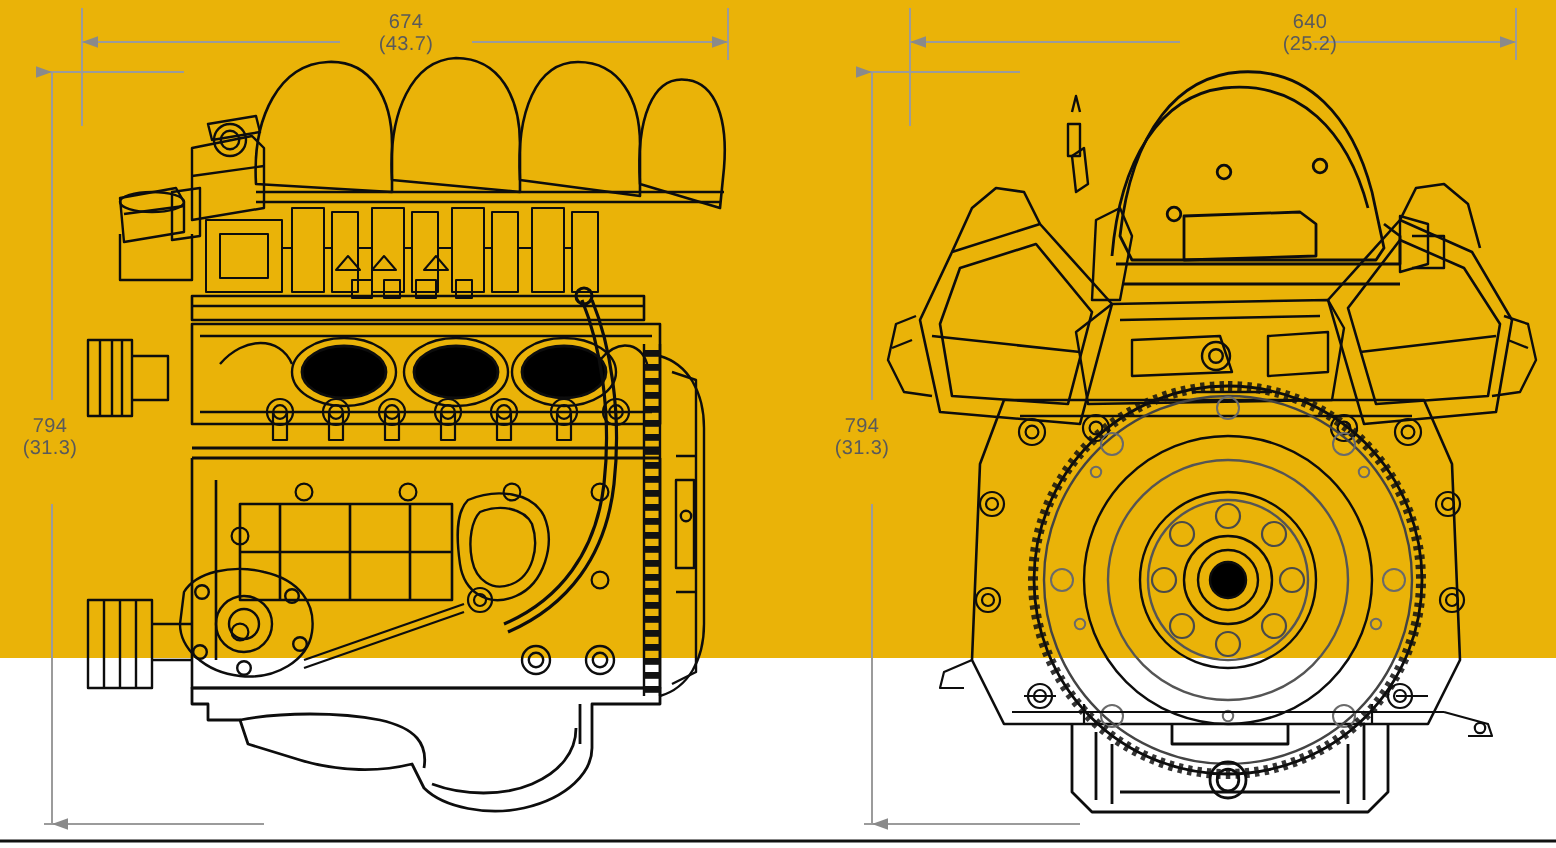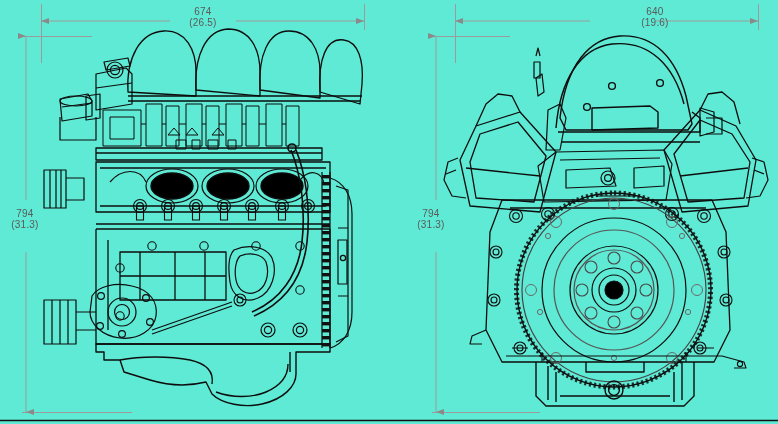--- a/index.html
+++ b/index.html
@@ -1,21 +1,21 @@
 <!DOCTYPE html>
 <html><head>
 <meta charset="utf-8">
 <style>
   html,body{margin:0;padding:0;background:#ffffff;}
   body{
     width:778px;height:424px;overflow:hidden;position:relative;
     font-family:"Liberation Sans","DejaVu Sans",sans-serif;
     background:#ffffff;
   }
-  .sheet{position:absolute;inset:0;width:778px;height:424px;background:#5eead4;}
+  .sheet{position:absolute;inset:0;width:778px;height:329px;background:#eab308;}
   .svg-layer{position:absolute;left:0;top:0;width:778px;height:424px;}
   .dim-text{
     position:absolute;
     color:#5a5a5a;
     font-size:10px;
     line-height:11px;
     text-align:center;
     white-space:nowrap;
     letter-spacing:0.2px;
     user-select:none;
@@ -440,26 +440,26 @@
         <path d="M722,356 L744,362 L746,368 L734,368"></path>
         <circle cx="740" cy="364" r="2.6"></circle>
         <path d="M486,330 L472,336 L470,344 L482,344"></path>
       </g>
 
     </g>
   </svg>
 
   <div class="dim-text" id="dim-top-left-text">
     <span>674</span>
-    <span class="sub">(26.5)</span>
+    <span class="sub">(43.7)</span>
   </div>
 
   <div class="dim-text" id="dim-top-right-text">
     <span>640</span>
-    <span class="sub">(19.6)</span>
+    <span class="sub">(25.2)</span>
   </div>
 
   <div class="dim-text" id="dim-left-text">
     <span>794</span>
     <span class="sub">(31.3)</span>
   </div>
 
   <div class="dim-text" id="dim-right-text">
     <span>794</span>
     <span class="sub">(31.3)</span>

